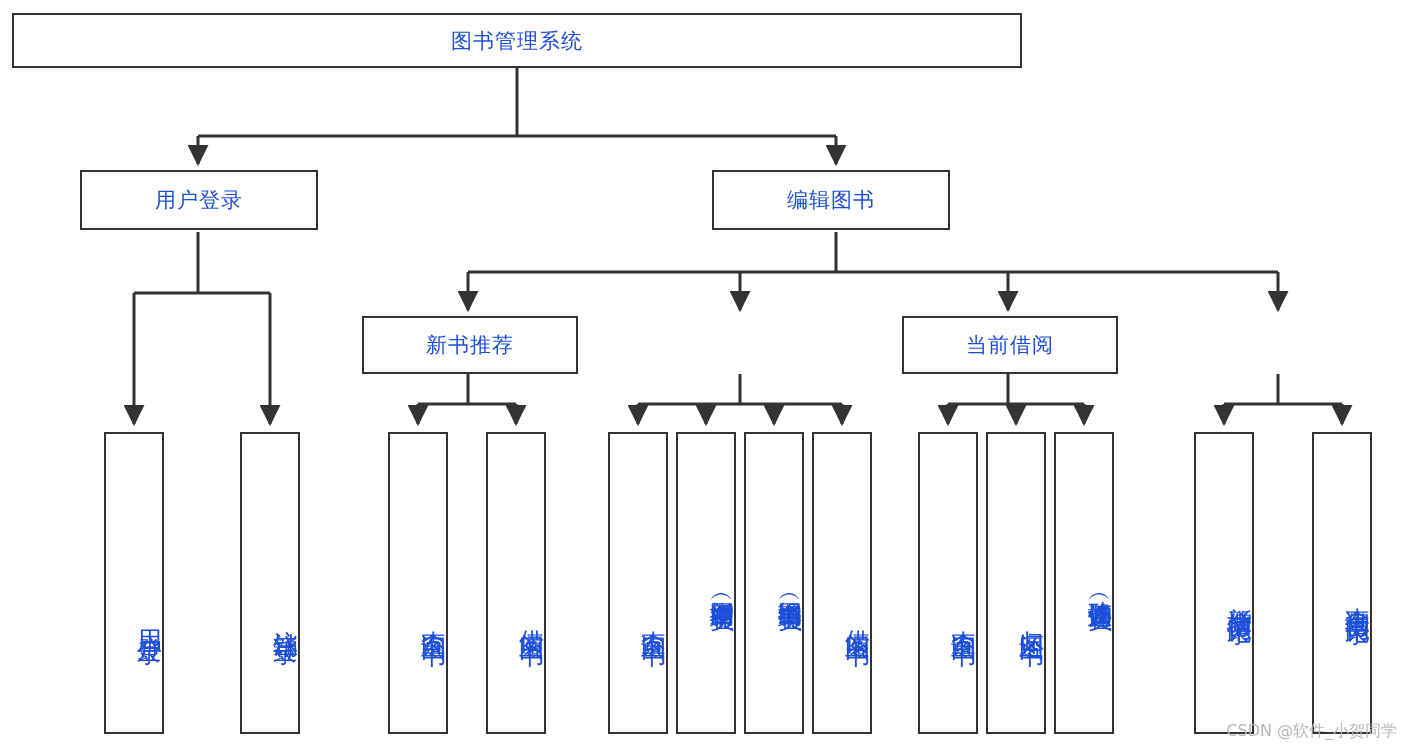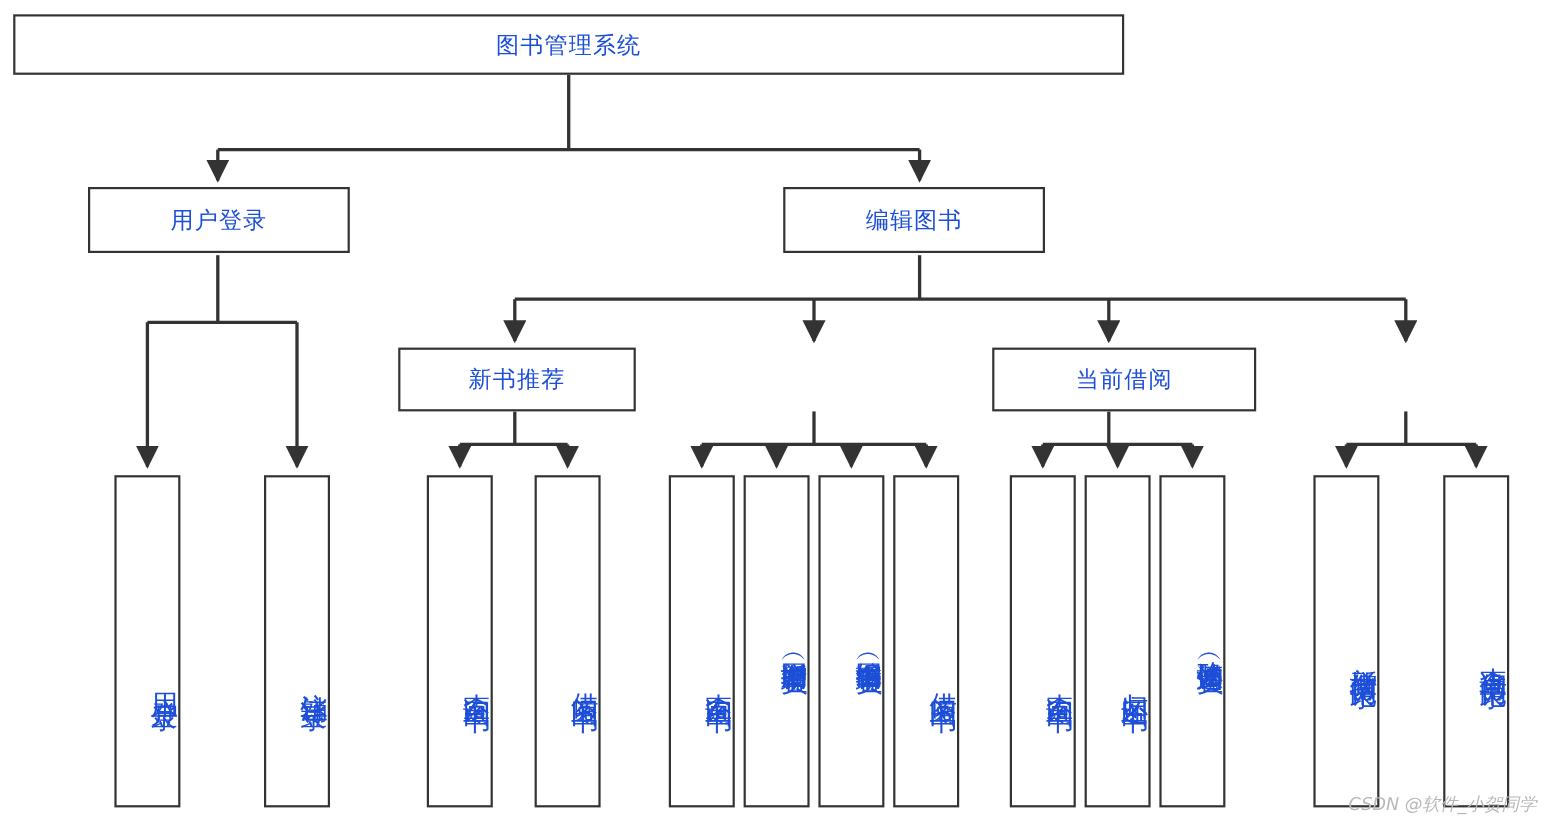--- a/index.html
+++ b/index.html
@@ -61,21 +61,20 @@
   }
   .watermark {
     position: absolute;
     right: 8px;
     bottom: 5px;
     font-size: 16px;
     color: #b8b8b8;
     z-index: 5;
     white-space: nowrap;
     font-family: "DejaVu Sans", "Liberation Sans", sans-serif;
-    font-style: italic;
   }
 </style>
 </head>
 <body>
 
 <div id="canvas">
 
   <svg id="edges" viewBox="0 0 1405 747" xmlns="http://www.w3.org/2000/svg">
     <defs>
       <marker id="arrow" viewBox="0 0 10 10" refX="9" refY="5" markerWidth="7" markerHeight="7" orient="auto-start-reverse">
@@ -133,21 +132,21 @@
   <div class="node h" style="left:80px; top:170px; width:238px; height:60px;">
     <span>用户登录</span>
   </div>
   <div class="node h" style="left:712px; top:170px; width:238px; height:60px;">
     <span>编辑图书</span>
   </div>
 
   <div class="node h" style="left:362px; top:316px; width:216px; height:58px;">
     <span>新书推荐</span>
   </div>
-  <div class="node h" style="left:902px; top:316px; width:240px; height:58px;">
+  <div class="node h" style="left:902px; top:316px; width:216px; height:58px;">
     <span>当前借阅</span>
   </div>
 
   <div class="node v" style="left:104px; top:432px; width:60px; height:302px; padding-top:70px;">
     <span>用户登录</span>
   </div>
   <div class="node v" style="left:240px; top:432px; width:60px; height:302px; padding-top:70px;">
     <span>注销登录</span>
   </div>
 

